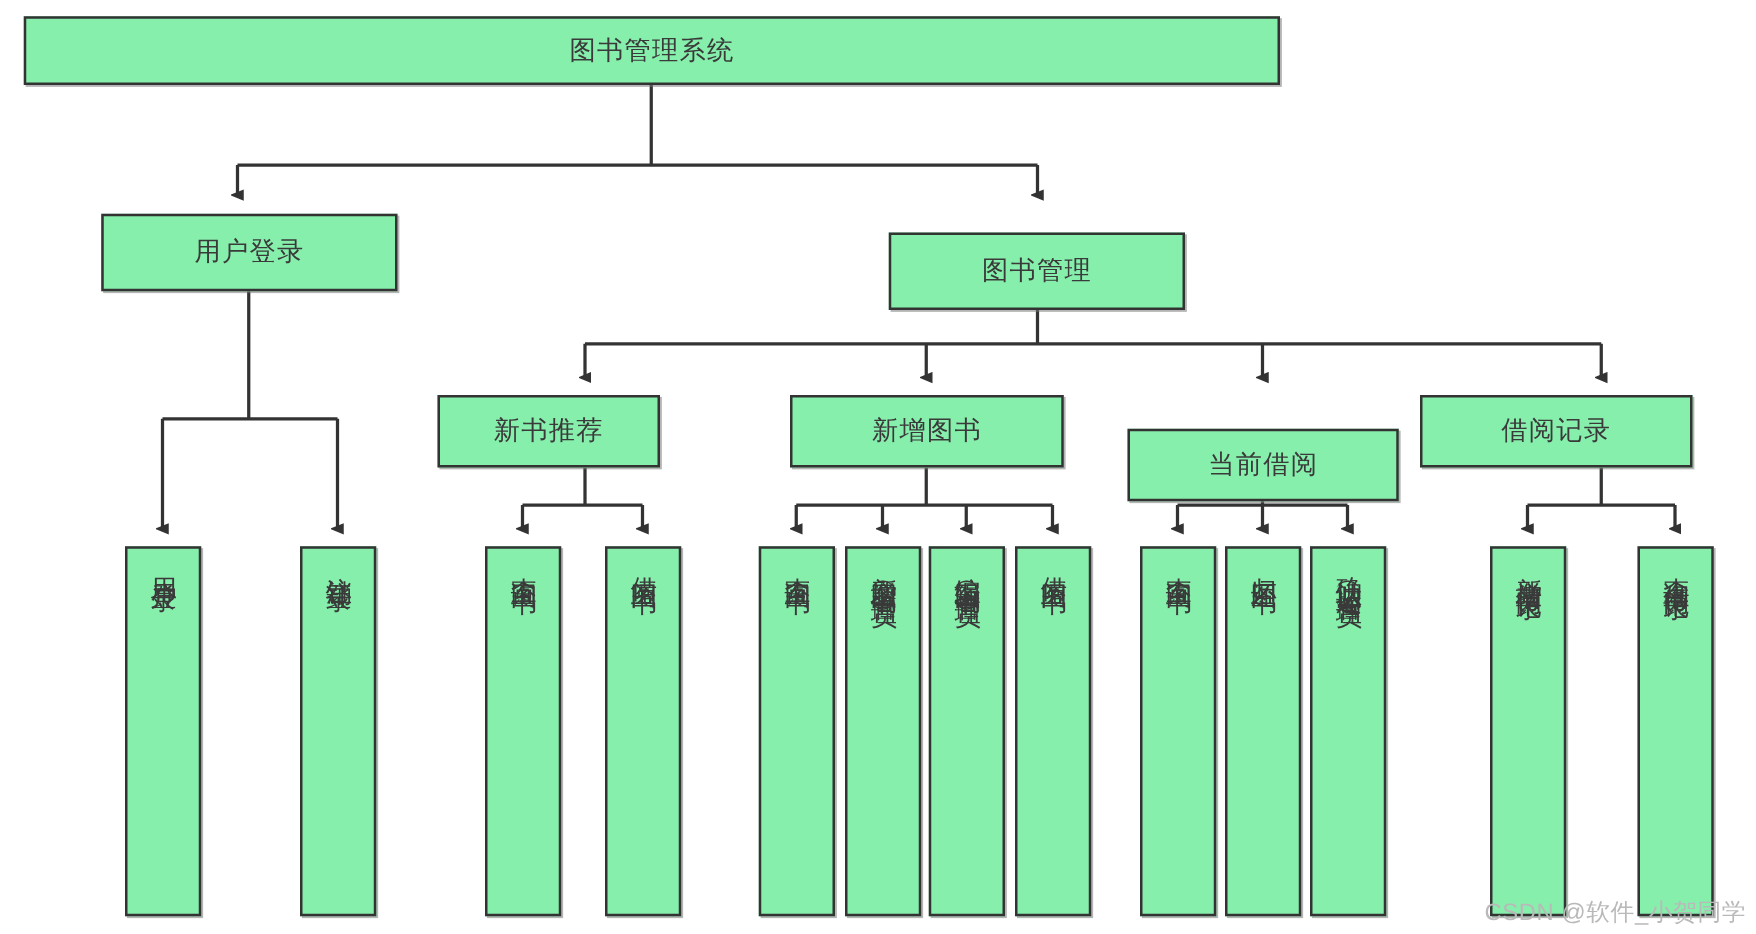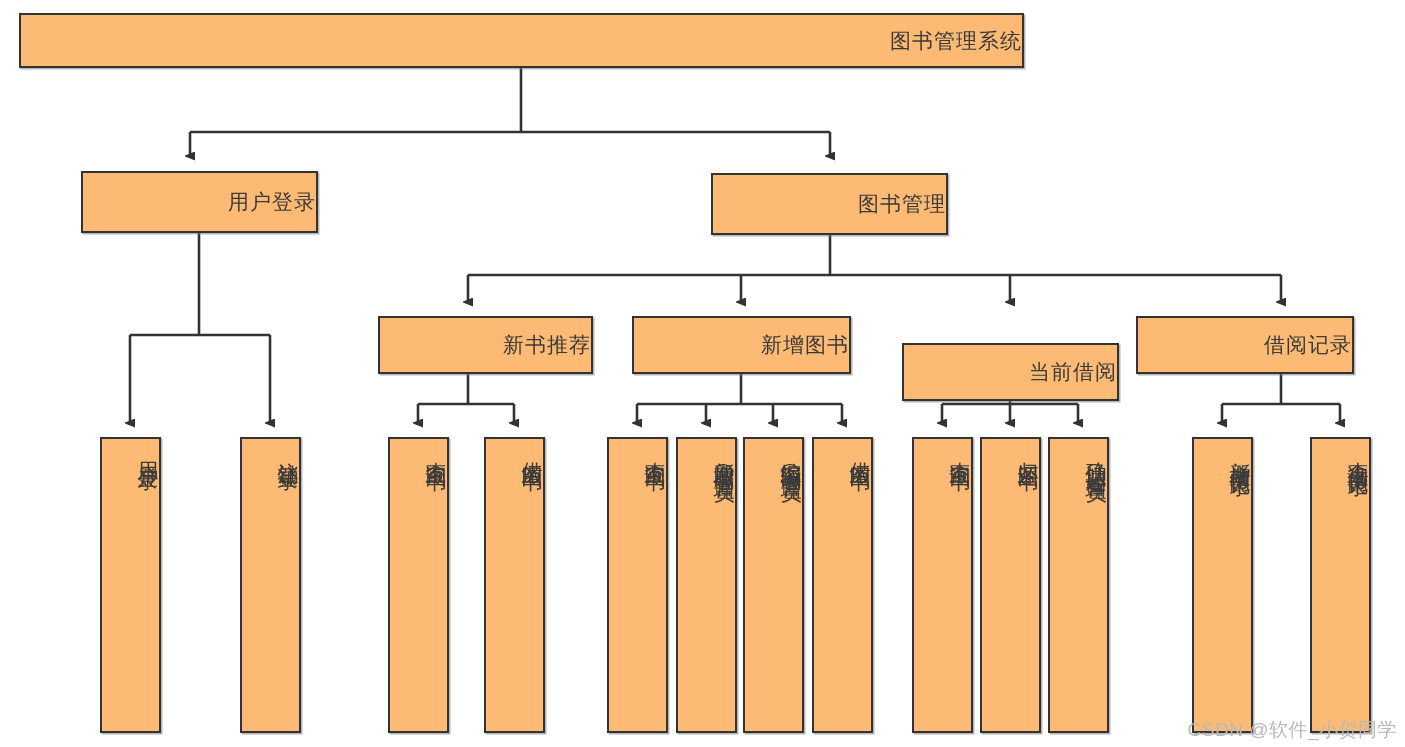--- a/index.html
+++ b/index.html
@@ -20,24 +20,24 @@
     left: 0;
     top: 0;
     width: 1405px;
     height: 747px;
     pointer-events: none;
   }
   .node {
     position: absolute;
     box-sizing: border-box;
     border: 2.5px solid #333333;
-    background: #fdba74;
+    background: #86efac;
     display: flex;
     align-items: center;
-    justify-content: flex-end;
+    justify-content: center;
     box-shadow: 1.5px 1.5px 0 0 rgba(120,120,120,0.55);
   }
   .node-label {
     color: #3a3a3a;
     font-size: 21px;
     letter-spacing: 1px;
     white-space: nowrap;
     line-height: 1.2;
   }
   .node.vertical {
@@ -118,25 +118,25 @@
     </g>
   </svg>
 
   <div class="node" style="left:19px; top:13px; width:1005px; height:55px;">
     <span class="node-label">图书管理系统</span>
   </div>
 
   <div class="node" style="left:81px; top:171px; width:237px; height:62px;">
     <span class="node-label">用户登录</span>
   </div>
-  <div class="node" style="left:711px; top:173px; width:237px; height:62px;">
+  <div class="node" style="left:711px; top:186px; width:237px; height:62px;">
     <span class="node-label">图书管理</span>
   </div>
 
-  <div class="node" style="left:378px; top:316px; width:215px; height:58px;">
+  <div class="node" style="left:350px; top:316px; width:178px; height:58px;">
     <span class="node-label">新书推荐</span>
   </div>
   <div class="node" style="left:632px; top:316px; width:219px; height:58px;">
     <span class="node-label">新增图书</span>
   </div>
   <div class="node" style="left:902px; top:316px; width:217px; height:58px;margin-top:27px;">
     <span class="node-label">当前借阅</span>
   </div>
   <div class="node" style="left:1136px; top:316px; width:218px; height:58px;">
     <span class="node-label">借阅记录</span>

